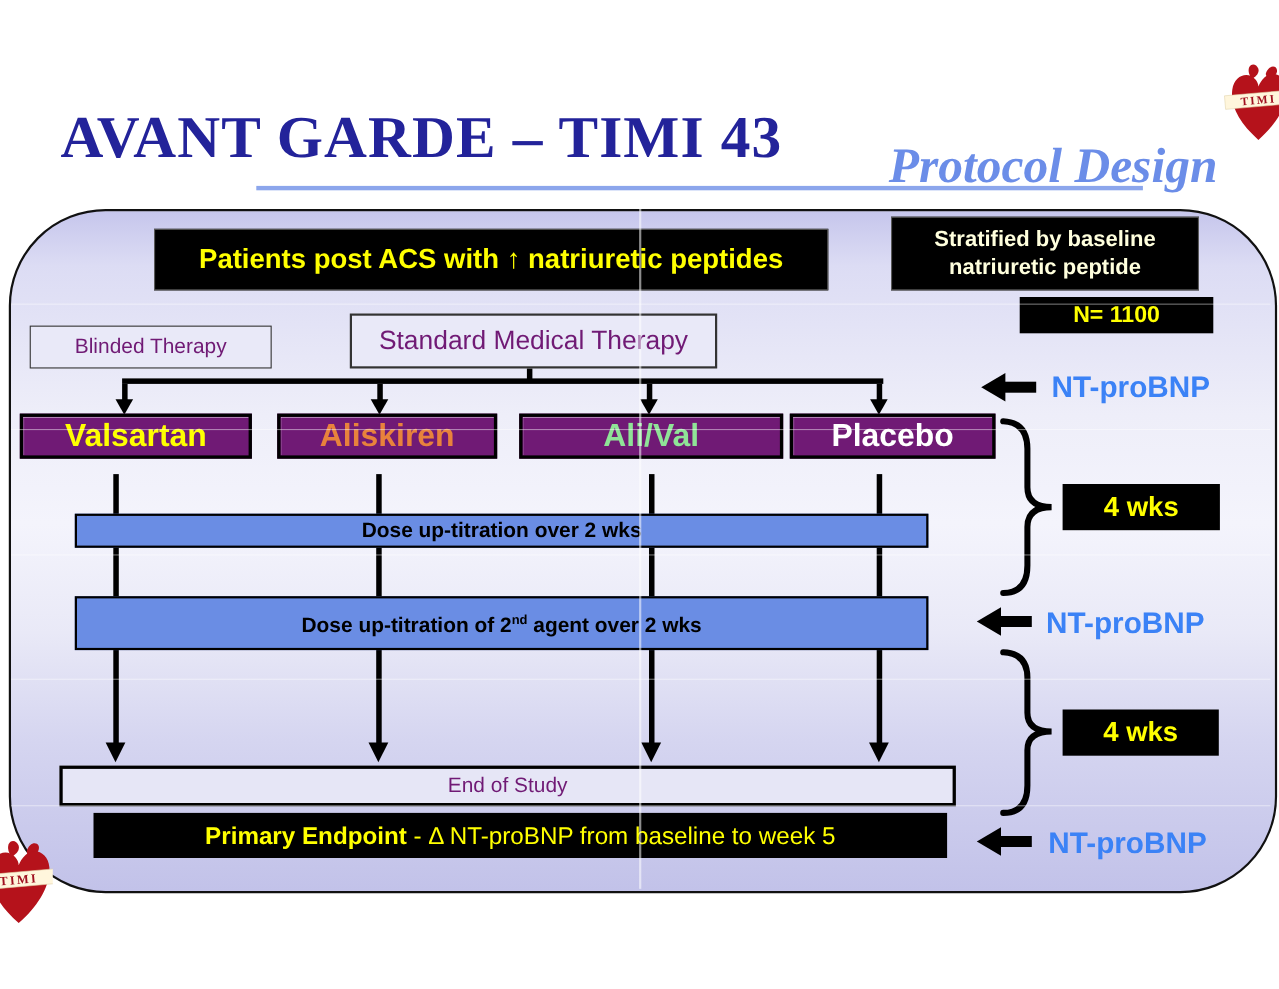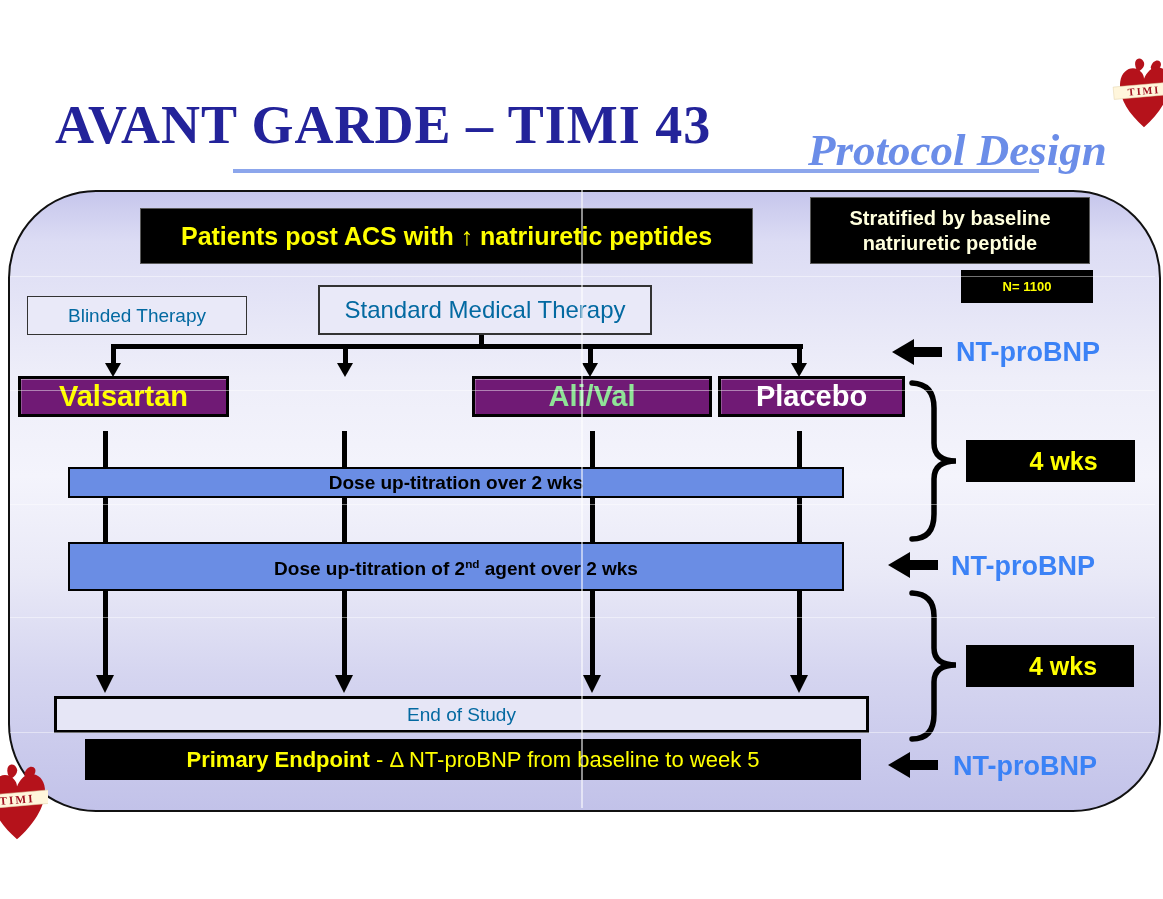--- a/index.html
+++ b/index.html
@@ -15,27 +15,27 @@
   #underline{left:233px;top:169px;width:806px;height:4px;background:#8CA6EC;}
 
   
   #container{left:8px;top:190px;width:1149px;height:618px;border:2.5px solid #111;
              border-radius:88px;
              background:linear-gradient(180deg,#c6c6ec 0%,#dcdcf4 8%,#eeeef9 30%,
                         #f4f4fc 46%,#e9e9f7 62%,#d5d5f0 78%,#c2c2e9 100%);}
 
   .blackbox{background:#000;color:#FFFF00;font-weight:bold;display:flex;
             align-items:center;justify-content:center;text-align:center;z-index:6;}
-  .lightbox{background:#E9E9F8;color:#0369a1;display:flex;align-items:center;
+  .lightbox{background:#E9E9F8;color:#701a75;display:flex;align-items:center;
             justify-content:center;text-align:center;z-index:6;}
 
   #patients-box{left:140px;top:208px;width:611px;height:54px;font-size:25px;border:1px solid #5a5a5a;}
   #stratified-box{left:810px;top:197px;width:278px;height:65px;font-size:20px;
                   color:#FFFFDD;line-height:1.25;white-space:pre-line;border:1px solid #5a5a5a;}
-  #n-box{left:961px;top:270px;width:132px;height:33px;font-size:13px;}
+  #n-box{left:927px;top:270px;width:176px;height:33px;font-size:21px;}
   #blinded-box{left:27px;top:296px;width:218px;height:37px;font-size:19px;border:1.5px solid #333;}
   #smt-box{left:318px;top:285px;width:330px;height:46px;font-size:24px;border:2px solid #333;}
 
   .line{position:absolute;background:#000;z-index:2;}
   .arrowhead-down{position:absolute;width:0;height:0;z-index:3;
                   border-left:8px solid transparent;border-right:8px solid transparent;
                   border-top:14px solid #000;}
   .arrowhead-down.big{border-left-width:9px;border-right-width:9px;border-top-width:18px;}
 
   .armbox{position:absolute;top:376px;height:41px;background:#701a75;border:3px solid #000;
@@ -59,21 +59,21 @@
   #primary-bar{left:85px;top:739px;width:776px;height:41px;font-size:22px;font-weight:normal;}
   #primary-bar .pe-bold{font-weight:bold;}
 
   .left-arrow{position:absolute;width:52px;height:26px;z-index:6;}
   .left-arrow .head{position:absolute;left:0;top:0;width:0;height:0;
        border-top:13px solid transparent;border-bottom:13px solid transparent;
        border-right:22px solid #000;}
   .left-arrow .tail{position:absolute;left:20px;top:8px;width:30px;height:10px;background:#000;}
 
   .nt-label{position:absolute;font-weight:bold;font-size:27px;color:#3b82f6;white-space:nowrap;z-index:6;}
-  .wks-box{position:absolute;height:42px;font-size:25px;z-index:6;padding-left:26px;}
+  .wks-box{position:absolute;height:42px;font-size:25px;z-index:6;}
 
   .brace{position:absolute;z-index:5;}
 
   
   #guide-v{left:581px;top:190px;width:1.5px;height:618px;background:rgba(255,255,255,0.55);z-index:50;}
   .band{position:absolute;left:10px;width:1145px;height:1px;background:rgba(255,255,255,0.45);z-index:40;}
 
   .logo{position:absolute;z-index:8;}
 </style>
 </head>
@@ -119,20 +119,21 @@
   <div class="line" style="left:111px;top:349px;width:5px;height:16px;"></div>
   <div class="line" style="left:343px;top:349px;width:5px;height:16px;"></div>
   <div class="line" style="left:588px;top:349px;width:5px;height:16px;"></div>
   <div class="line" style="left:797px;top:349px;width:5px;height:16px;"></div>
   <div class="arrowhead-down" style="left:105px;top:363px;"></div>
   <div class="arrowhead-down" style="left:337px;top:363px;"></div>
   <div class="arrowhead-down" style="left:582px;top:363px;"></div>
   <div class="arrowhead-down" style="left:791px;top:363px;"></div>
 
   <div class="armbox" id="arm-valsartan">Valsartan</div>
+  <div class="armbox" id="arm-aliskiren">Aliskiren</div>
   <div class="armbox" id="arm-alival">Ali/Val</div>
   <div class="armbox" id="arm-placebo">Placebo</div>
 
   <div class="line" style="left:103px;top:431px;width:5px;height:246px;"></div>
   <div class="line" style="left:342px;top:431px;width:5px;height:246px;"></div>
   <div class="line" style="left:590px;top:431px;width:5px;height:246px;"></div>
   <div class="line" style="left:797px;top:431px;width:5px;height:246px;"></div>
   <div class="arrowhead-down big" style="left:96px;top:675px;"></div>
   <div class="arrowhead-down big" style="left:335px;top:675px;"></div>
   <div class="arrowhead-down big" style="left:583px;top:675px;"></div>

